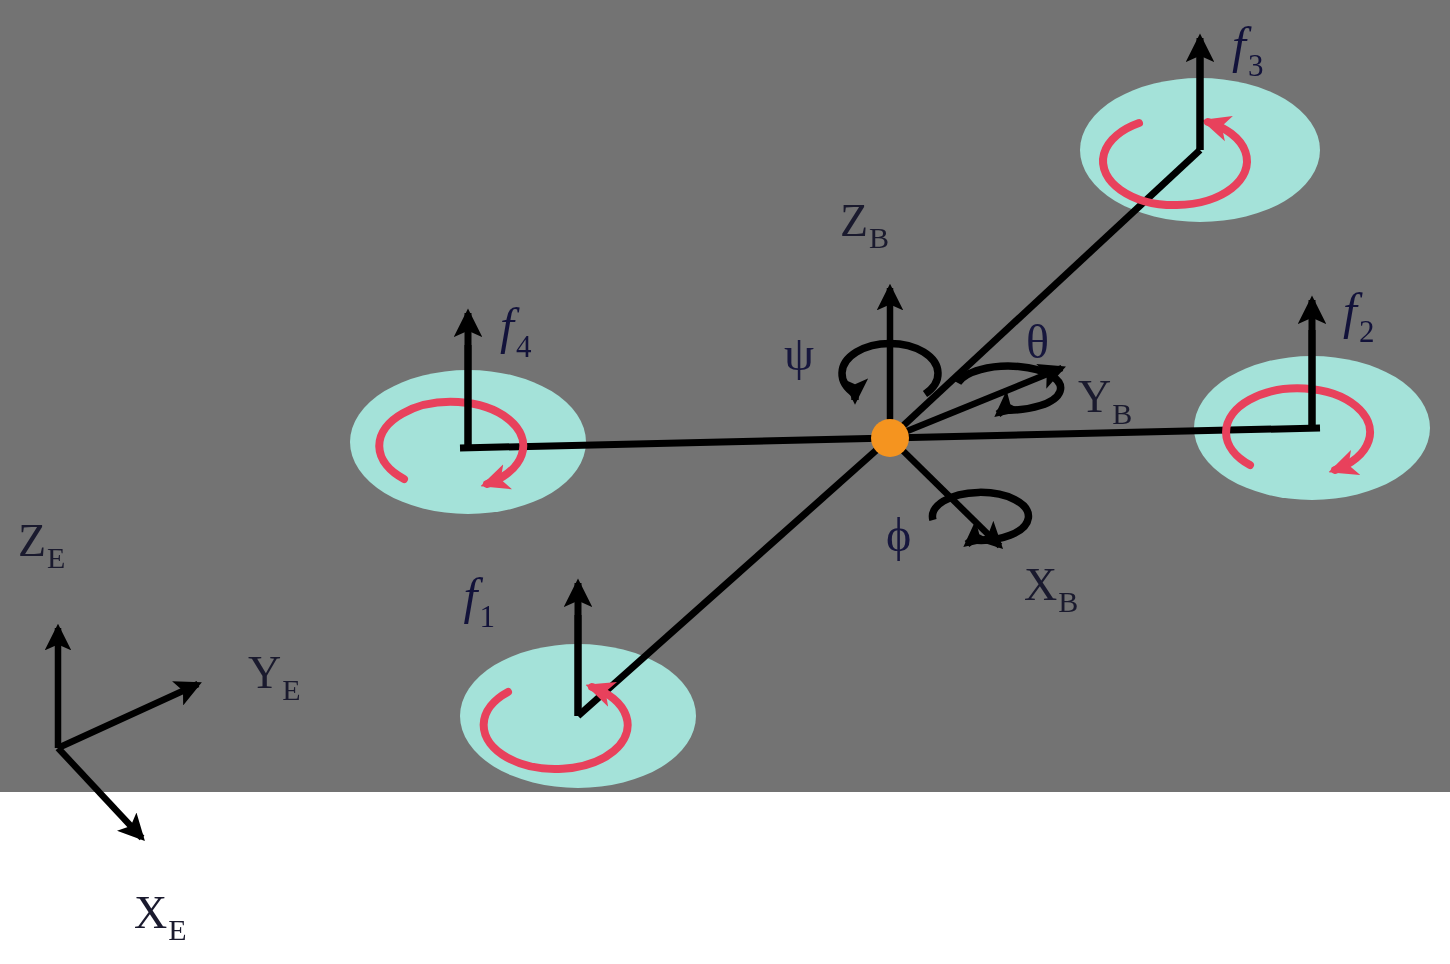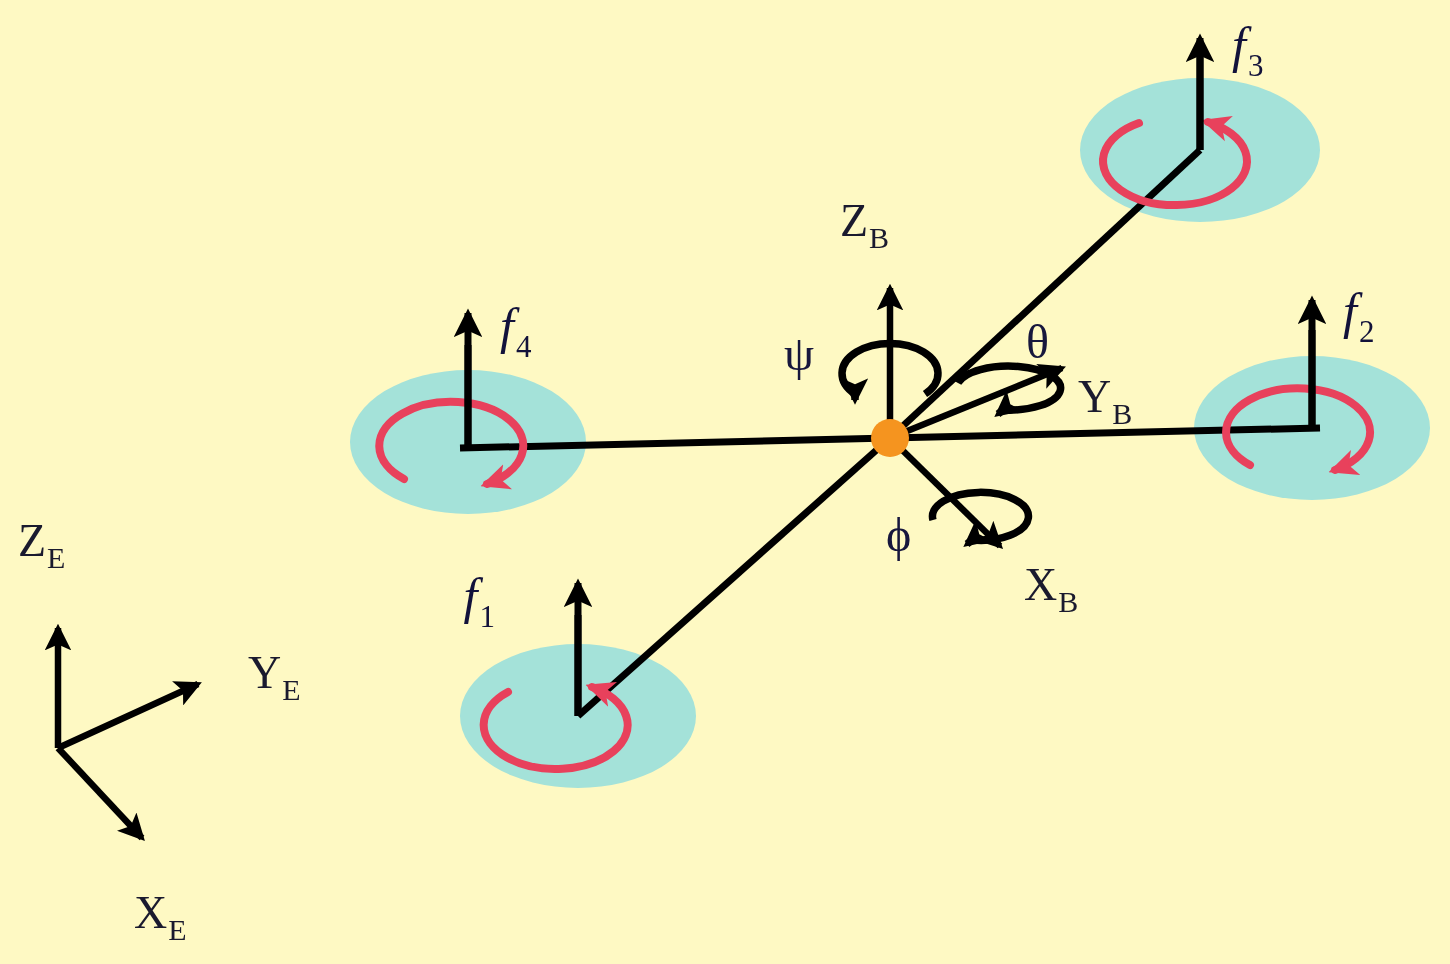--- a/index.html
+++ b/index.html
@@ -9,22 +9,22 @@
   }
   body {
     width: 1450px;
     height: 964px;
     overflow: hidden;
     font-family: "Liberation Serif", serif;
   }
   #diagram-root {
     position: relative;
     width: 1450px;
-    height: 964px;
-    background: #fef9c3;
+    height: 792px;
+    background: #737373;
   }
   svg#quad-svg {
     position: absolute;
     top: 0;
     left: 0;
     width: 1450px;
     height: 964px;
     display: block;
   }
   .lbl {

